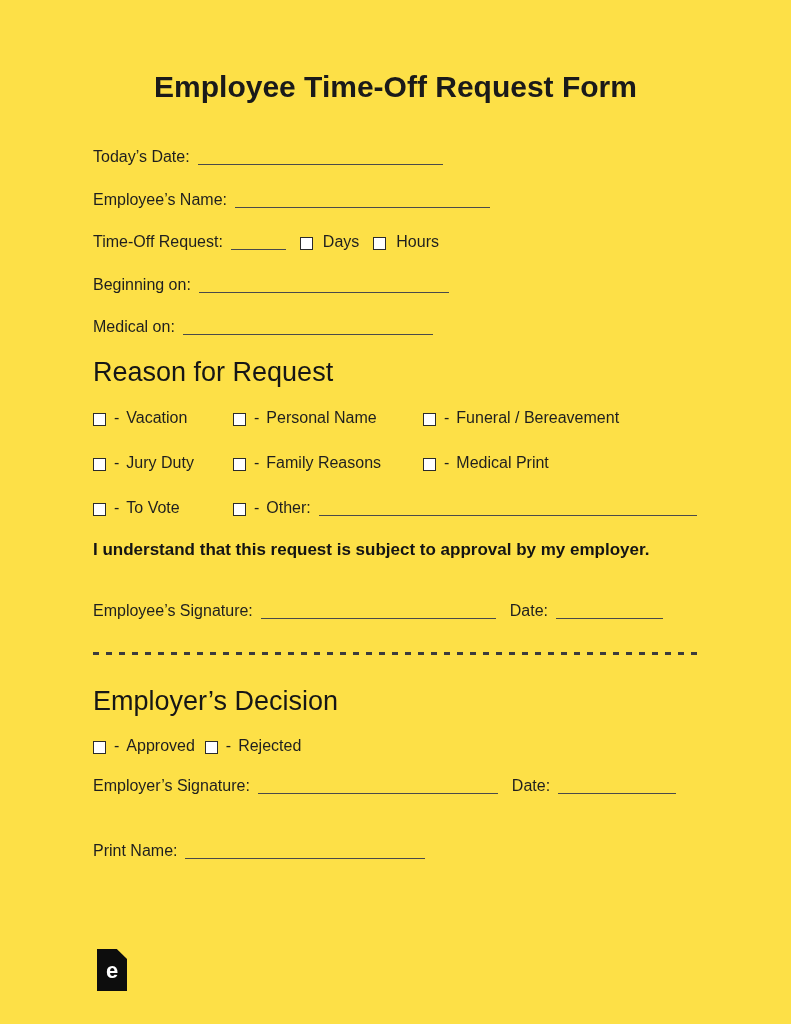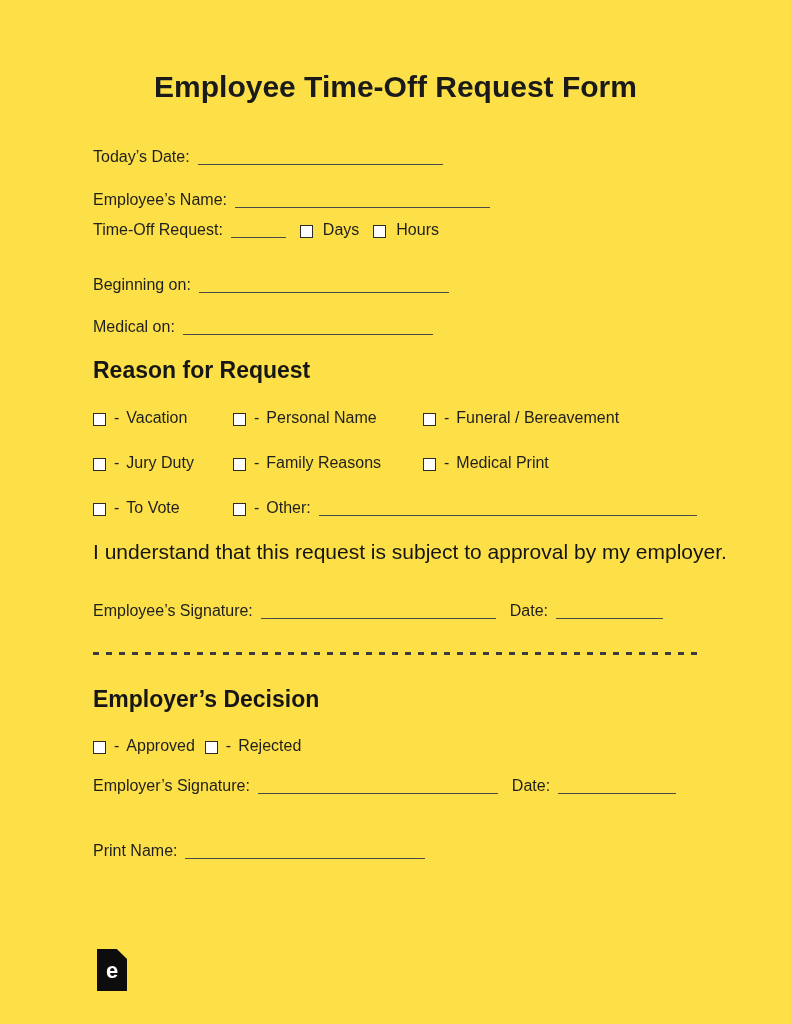--- a/index.html
+++ b/index.html
@@ -50,36 +50,36 @@
     border: 1.6px solid #2b2b2b;
     background: #ffffff;
     vertical-align: -1px;
     flex: none;
     align-self: center;
     margin-top: 2px;
   }
   .section-heading {
     position: absolute;
     left: 93px;
-    font-size: 23px;
-    font-weight: bold;
+    font-size: 27px;
+    font-weight: normal;
     color: #161616;
   }
   .opt { display: inline-flex; align-items: baseline; }
   .opt .cb { margin-right: 8px; align-self: center; }
   .opt .dash { margin-right: 7px; }
   .col1 { width: 140px; flex: none; }
   .col2 { width: 190px; flex: none; }
   .col3 { flex: 1 1 auto; }
   .statement {
     position: absolute;
     left: 93px;
     right: 80px;
-    font-size: 21px;
-    font-weight: normal;
+    font-size: 17px;
+    font-weight: bold;
     color: #141414;
     white-space: nowrap;
   }
   .dashed-divider {
     position: absolute;
     left: 93px;
     width: 604px;
     height: 3px;
     background: repeating-linear-gradient(90deg, #3c3c3c 0 6px, transparent 6px 13px);
   }
@@ -110,21 +110,21 @@
   <div class="row" style="top:147px">
     <span class="lbl">Today’s Date:</span>
     <span class="blank" style="width:245px"></span>
   </div>
 
   <div class="row" style="top:190px">
     <span class="lbl">Employee’s Name:</span>
     <span class="blank" style="width:255px"></span>
   </div>
 
-  <div class="row" style="top:220px">
+  <div class="row" style="top:232px">
     <span class="lbl">Time-Off Request:</span>
     <span class="blank" style="width:55px"></span>
     <span class="gap-md"></span>
     <span class="cb"></span>
     <span class="gap-sm"></span>
     <span class="lbl">Days</span>
     <span class="gap-md"></span>
     <span class="cb"></span>
     <span class="gap-sm"></span>
     <span class="lbl">Hours</span>

